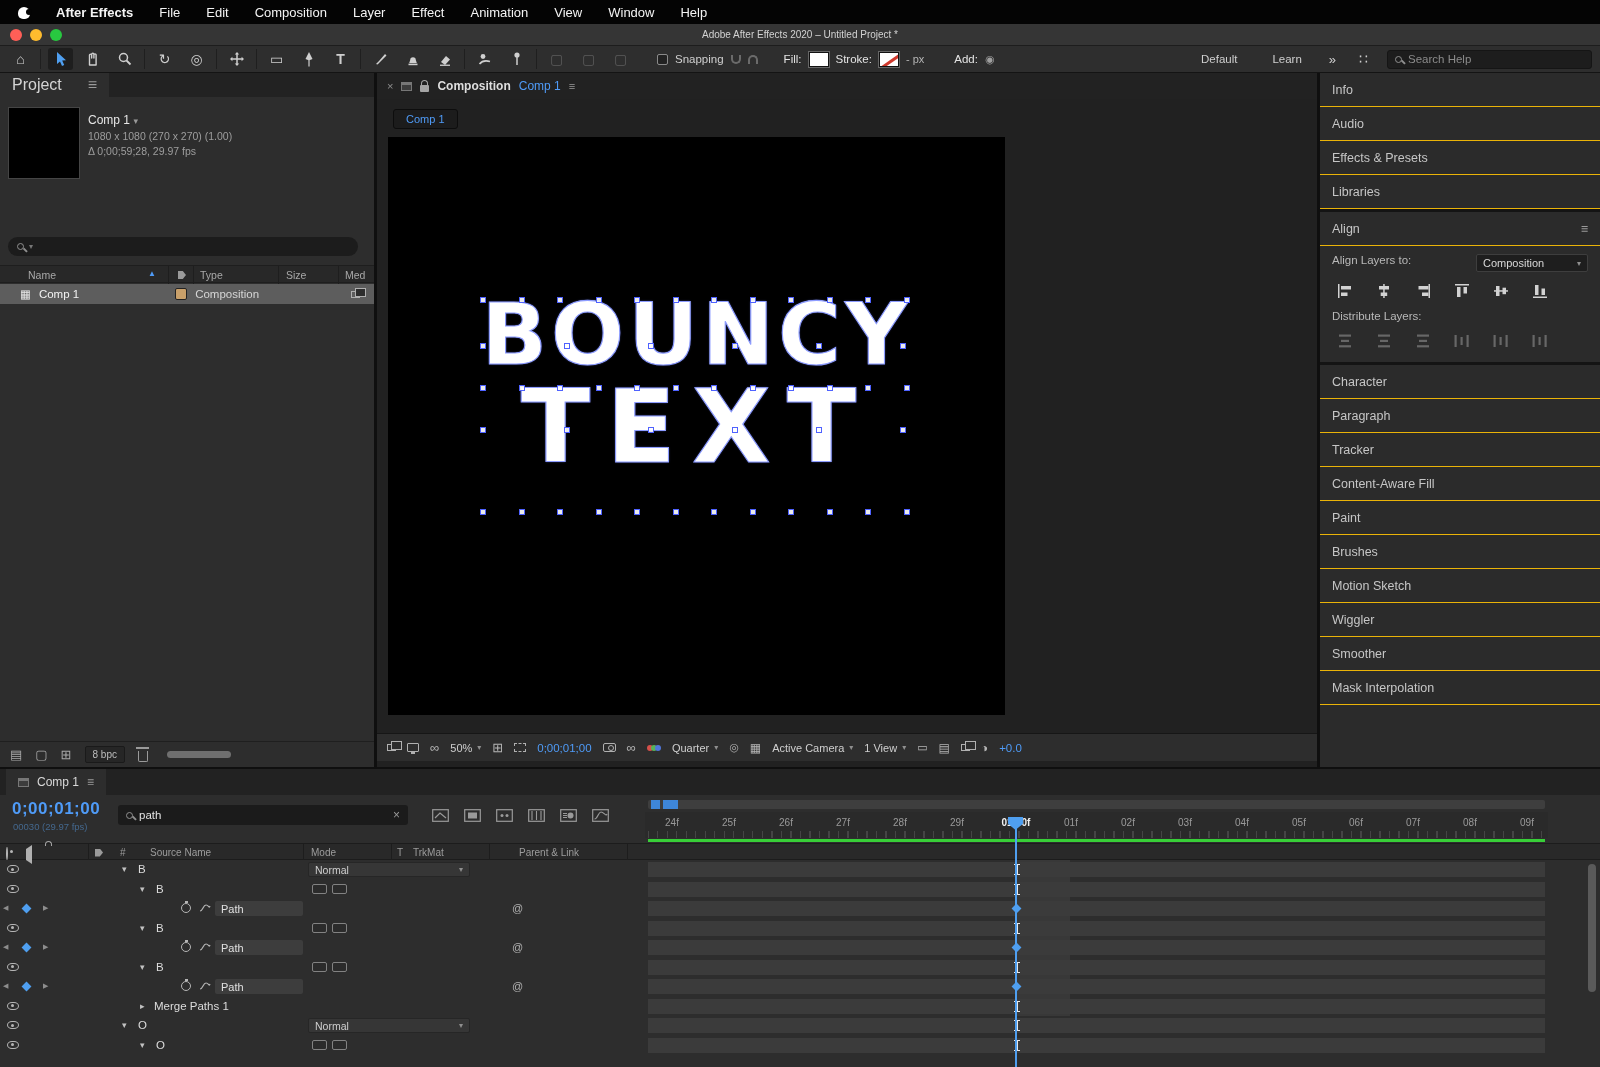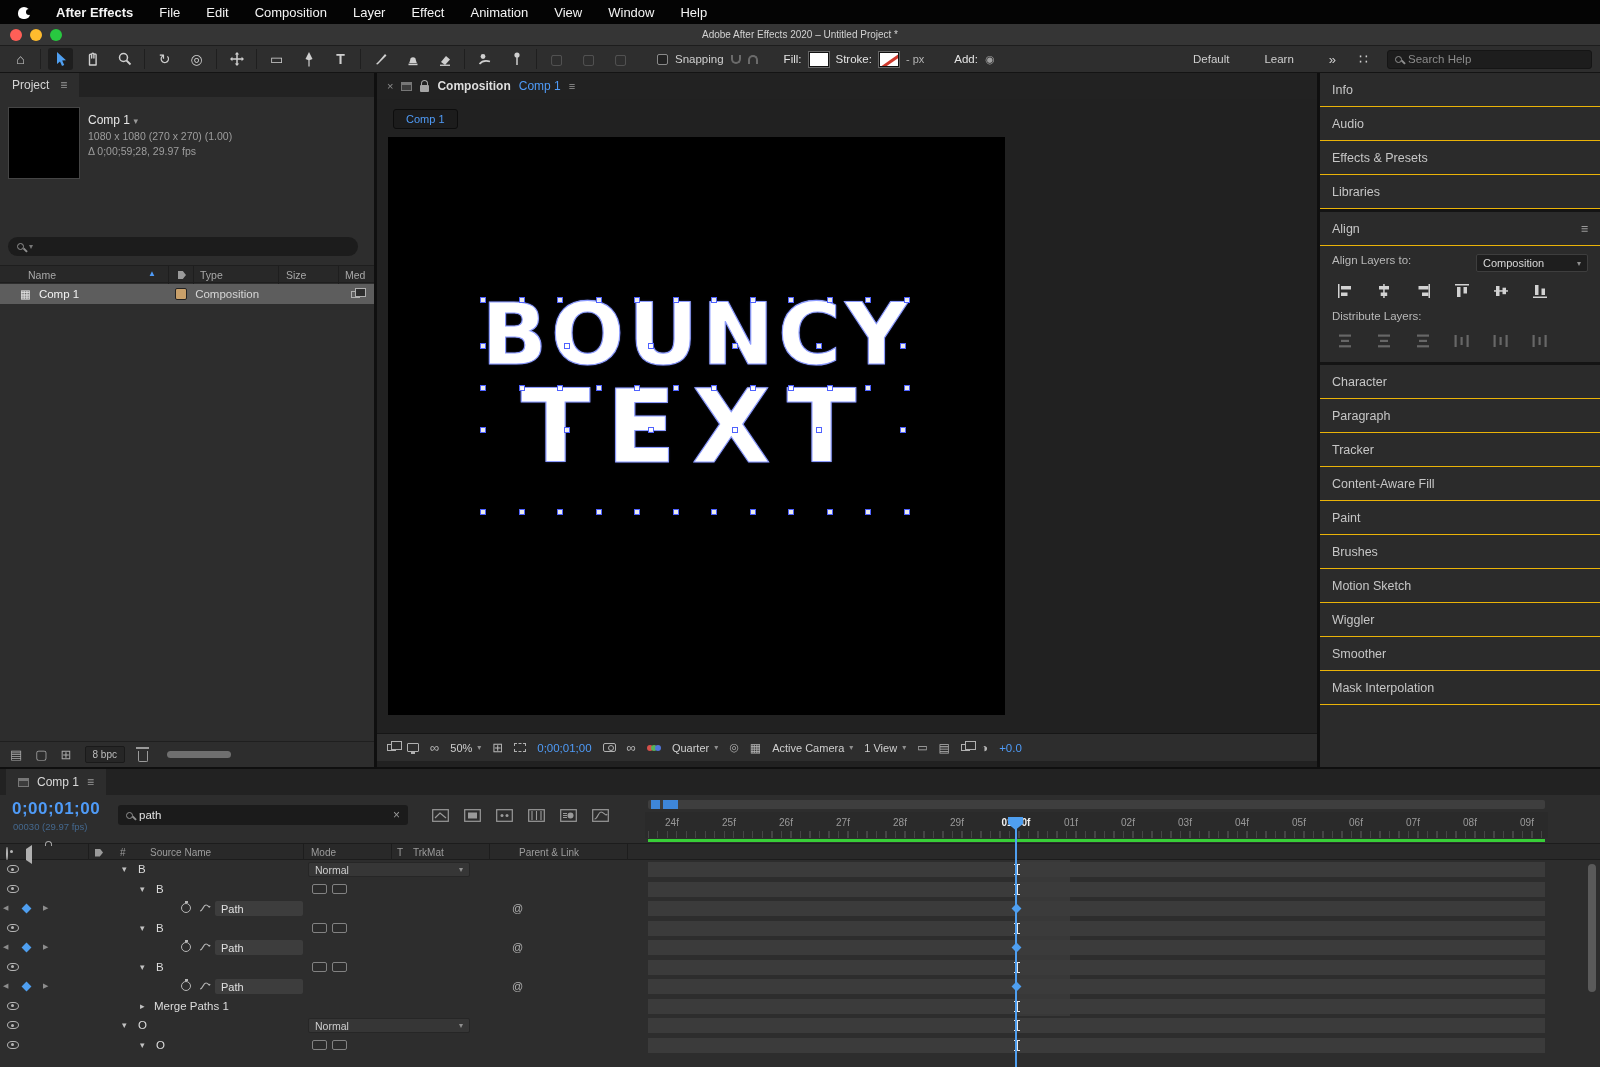--- a/index.html
+++ b/index.html
@@ -35,21 +35,21 @@
   .swatch-stroke:before{content:'';position:absolute;left:-3px;top:6px;width:30px;height:2.5px;background:#d03a2e;transform:rotate(-35deg)}
   .searchbox{height:19px;background:#1d1d1d;border:1px solid #151515;border-radius:3px;display:flex;align-items:center;gap:6px;padding:0 7px}
   .searchbox input{background:transparent;border:none;outline:none;color:#d8d8d8;font-size:11.5px;font-family:"Liberation Sans",sans-serif;width:150px}
   .searchbox input::placeholder{color:#8b8b8b}
   .mag{width:7px;height:7px;border:1.5px solid #8f8f8f;border-radius:50%;position:relative;flex:none}
   .mag:after{content:'';position:absolute;width:4.5px;height:1.6px;background:#8f8f8f;transform:rotate(45deg);right:-4px;bottom:-1.5px}
 
   
   .project{left:0;top:73px;width:374px;height:694px}
   .ptabbar{position:absolute;left:0;top:0;width:100%;height:24px;background:#222}
-  .ptab{position:absolute;left:0;top:0;height:24px;background:#2d2d2d;display:flex;align-items:center;gap:11px;padding:0 12px;font-size:12px;color:#d4d4d4}
+  .ptab{position:absolute;left:0;top:0;height:24px;background:#2d2d2d;display:flex;align-items:center;gap:26px;padding:0 12px;font-size:16px;color:#d4d4d4}
   .thumb{position:absolute;left:8px;top:34px;width:72px;height:72px;background:#000;border:1px solid #454545}
   .pname{position:absolute;left:88px;top:40px;font-size:12px;color:#e6e6e6}
   .pdetail{position:absolute;left:88px;font-size:10.5px;color:#9d9d9d}
   .psearch{position:absolute;left:8px;top:164px;width:350px;height:19px;background:#1c1c1c;border-radius:10px;display:flex;align-items:center;gap:5px;padding:0 9px}
   .pcolhdr{position:absolute;left:0;top:192px;width:374px;height:18px;background:#282828;border-top:1px solid #1e1e1e;border-bottom:1px solid #1e1e1e;font-size:10.5px;color:#a8a8a8}
   .pcol-sep{position:absolute;top:0;width:1px;height:18px;background:#1e1e1e}
   .prow{position:absolute;left:0;top:211px;width:374px;height:20px;background:#5d5d5d;display:flex;align-items:center;font-size:11.5px;color:#f3f3f3}
   .tagic{width:8px;height:8px;background:#9a9a9a;clip-path:polygon(0 0,60% 0,100% 50%,60% 100%,0 100%)}
   .chip{width:12px;height:12px;background:#c9a06a;border:1px solid #222;border-radius:2px}
   .pbottom{position:absolute;left:0;top:668px;width:374px;height:26px;background:#2d2d2d;border-top:1px solid #1f1f1f;display:flex;align-items:center;gap:13px;padding:0 10px;color:#a9a9a9}
@@ -253,21 +253,21 @@
   <span style="font-size:11.5px;color:#e4e4e4">Fill:</span>
   <span class="swatch-fill"></span>
   <span style="font-size:11.5px;color:#e4e4e4">Stroke:</span>
   <span class="swatch-stroke"></span>
   <span style="color:#b5b5b5">- px</span>
   <span style="width:16px"></span>
   <span style="font-size:11.5px;color:#e4e4e4">Add:</span>
   <span style="color:#9f9f9f">◉</span>
   <span style="margin-left:auto"></span>
   <span style="font-size:11.5px;margin-right:28px">Default</span>
-  <span style="font-size:11.5px;margin-right:28px">Learn</span>
+  <span style="font-size:11.5px;margin-right:20px">Learn</span>
   <span style="font-size:13px;margin-right:16px">»</span>
   <span style="font-size:14px;margin-right:12px">∷</span>
   <div class="searchbox" style="width:205px">
     <span class="mag"></span>
     <input type="text" placeholder="Search Help" style="">
   </div>
 </div>
 
 <div class="panel project">
   <div class="ptabbar">

